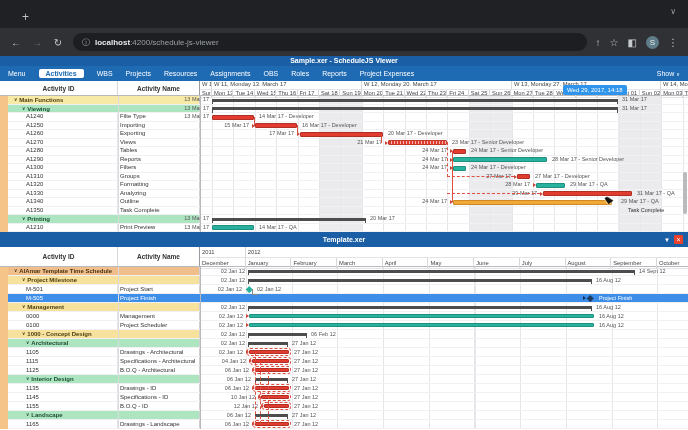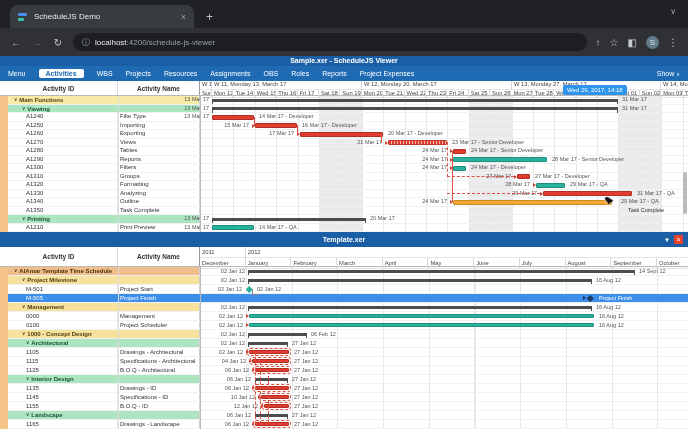--- a/index.html
+++ b/index.html
@@ -14,21 +14,21 @@
   .fav::after{content:"";position:absolute;left:0;top:6px;width:6px;height:3px;background:#35c0b0;border-radius:1px}
   .tab-title{flex:1;white-space:nowrap;overflow:hidden}
   .tclose{color:#9aa0a6;font-size:9px;cursor:default}
   .newtab{color:#bdc1c6;font-size:12px;margin:0 0 4px 12px}
   .strip-chev{position:absolute;right:12px;top:7px;color:#9aa0a6;font-size:8px}
   .toolbar{height:28px;background:#2f3135;display:flex;align-items:center;padding:0 10px;gap:9px;color:#c6c9ce;font-size:10px}
   .navic{width:12px;text-align:center}
   .dim{color:#707379}
   .omnibox{flex:1;height:18px;background:#1d1e21;border-radius:9px;display:flex;align-items:center;
            padding:0 9px;gap:5px;color:#9aa0a6;font-size:8px}
-  .omnibox .host{color:#e8eaed;font-weight:normal}
+  .omnibox .host{color:#e8eaed;font-weight:bold}
   .avatar{width:13px;height:13px;border-radius:50%;background:#5f7c8a;color:#e8eaed;font-size:8px;
           text-align:center;line-height:13px}
   
   .titlebar{height:10px;background:#1a5fa5;color:#fff;font-size:7px;font-weight:bold;text-align:center;line-height:10px}
   .menubar{height:15px;background:#1e6ab3;display:flex;align-items:center;padding:0 8px;gap:13px;color:#fff;font-size:7px}
   .mitem{white-space:nowrap}
   .mitem.active{background:#fff;color:#1e6ab3;border-radius:2px;padding:1px 7px;font-weight:bold}
   .mshow{margin-left:auto;display:flex;gap:2px;align-items:center}
   
   .gantt{position:relative;background:#fff}
@@ -94,25 +94,20 @@
   .t2icons{margin-left:auto;display:flex;gap:4px;align-items:center;padding-right:5px;z-index:1}
   .t2filter{color:#fff;font-size:6px}
   .t2close{width:9px;height:9px;background:#e8412c;color:#fff;font-size:7px;line-height:9px;text-align:center;border-radius:1px}
   .cursor{position:absolute;z-index:5;width:0;height:0;border-left:3px solid #111;border-right:3px solid transparent;
           border-bottom:7px solid #111;transform:rotate(-35deg);filter:drop-shadow(0 0 1px #fff)}
 </style>
 </head>
 <body>
 
 <div class="tabstrip">
-  <div class="tab">
-    <span class="fav"></span>
-    <span class="tab-title">ScheduleJS Demo</span>
-    <span class="tclose">×</span>
-  </div>
   <span class="newtab">+</span>
   <span class="strip-chev">∨</span>
 </div>
 <div class="toolbar">
   <span class="navic">←</span>
   <span class="navic dim">→</span>
   <span class="navic">↻</span>
   <div class="omnibox">
     <span>ⓘ</span>
     <span><span class="host">localhost</span><span>:4200/schedule-js-viewer</span></span>

